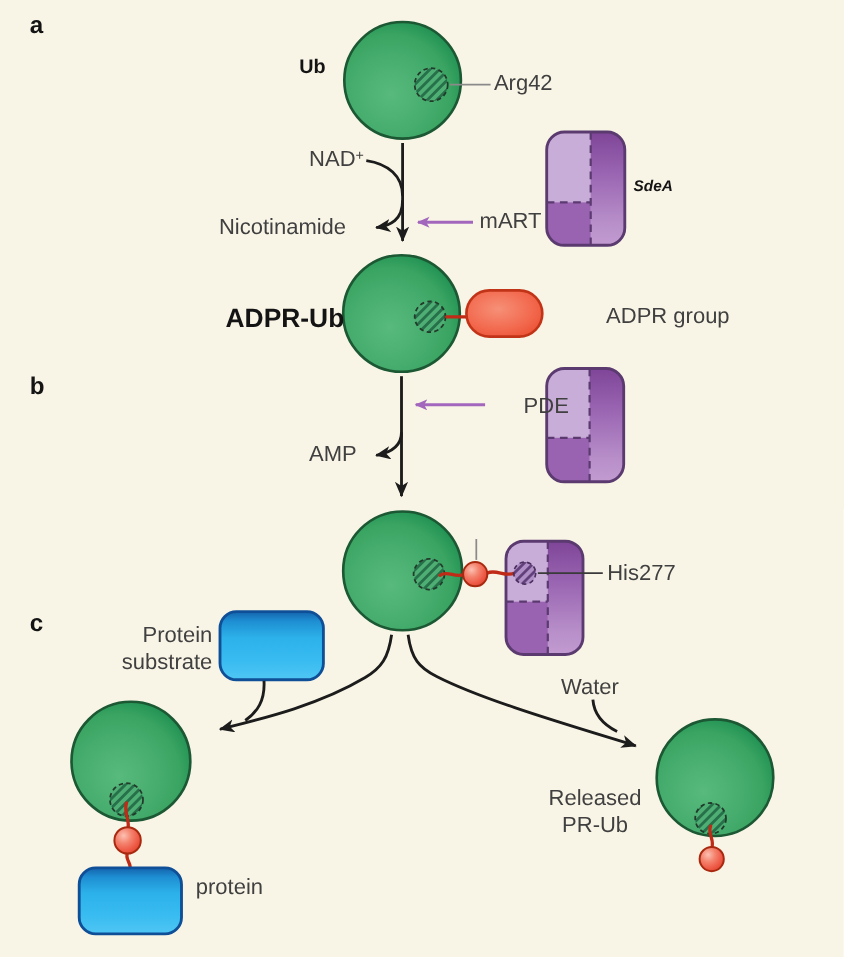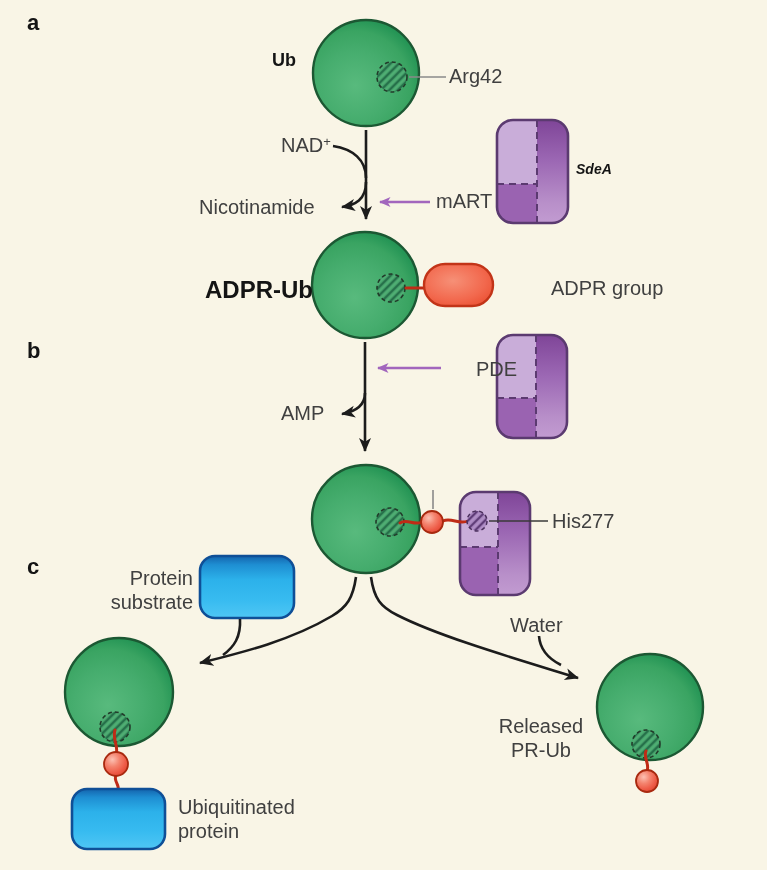--- a/index.html
+++ b/index.html
@@ -194,21 +194,20 @@
   <div class="lbl" style="left:281px;top:402px;">AMP</div>
   <div class="lbl" style="left:552px;top:510px;">His277</div>
 
   <div class="lbl panel-letter" style="left:27px;top:554px;">c</div>
   <div class="lbl r two-line" style="left:90px;top:566px;width:103px;">
     <div>Protein</div>
     <div>substrate</div>
   </div>
   <div class="lbl" style="left:510px;top:614px;">Water</div>
   <div class="lbl two-line" style="left:178px;top:795px;">
-    <div>Ubiquitinated</div>
     <div>protein</div>
   </div>
   <div class="lbl r two-line" style="left:497px;top:714px;width:88px;text-align:center;">
     <div>Released</div>
     <div>PR-Ub</div>
   </div>
 
 
 </div>
 

